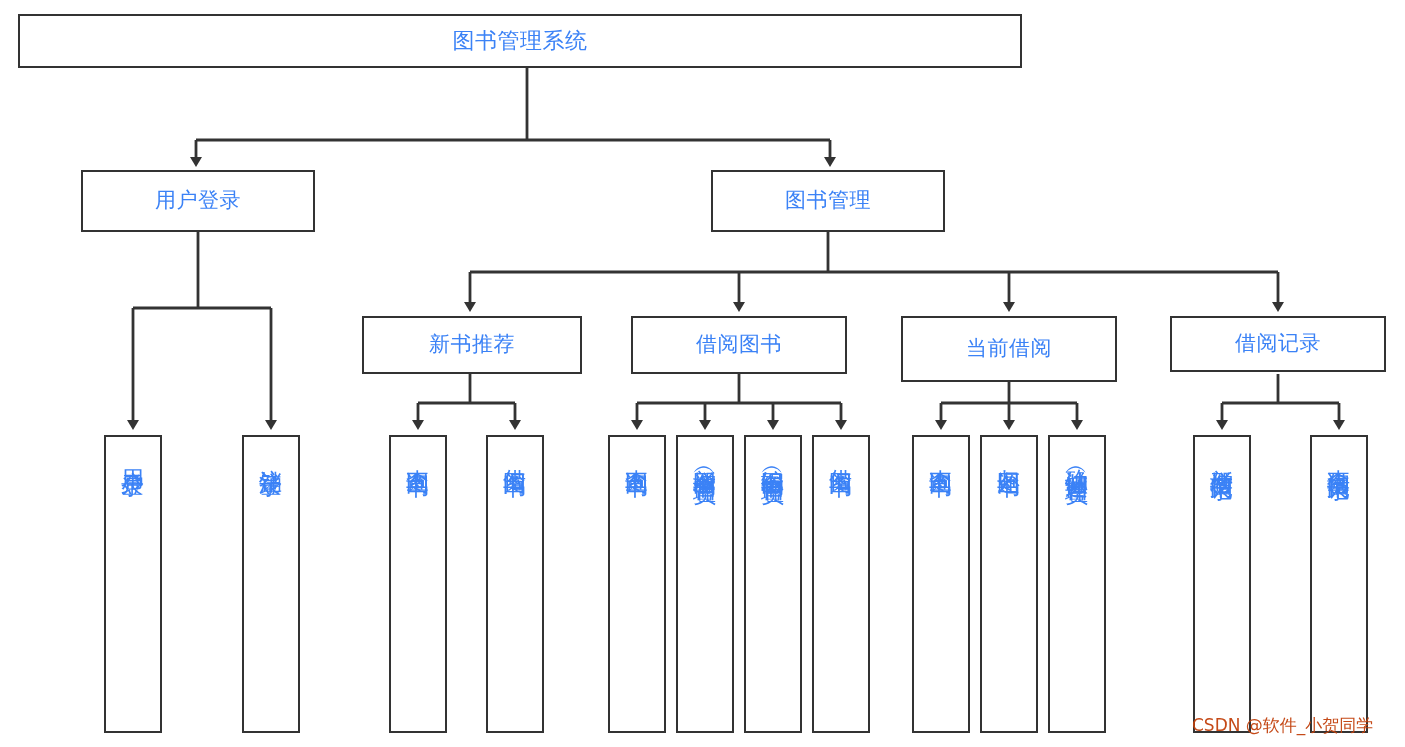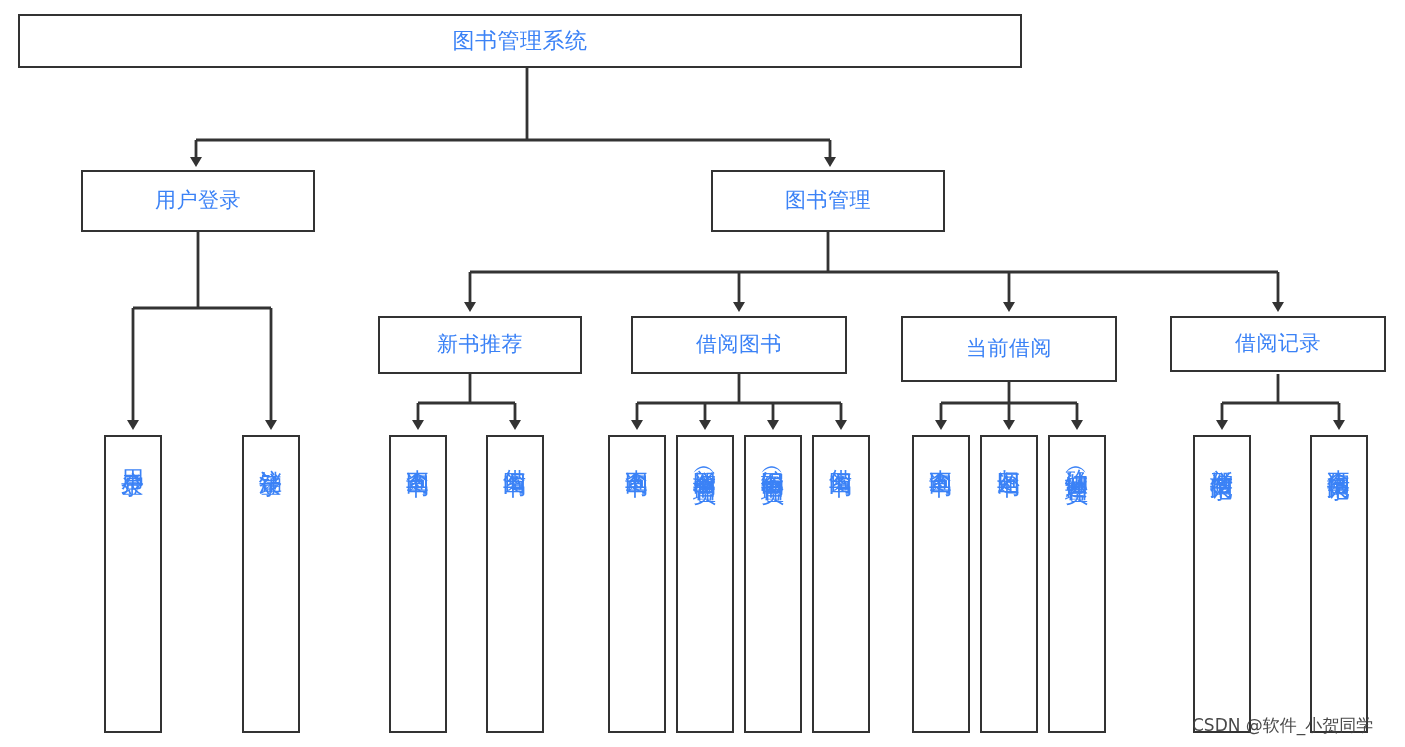--- a/index.html
+++ b/index.html
@@ -57,21 +57,21 @@
     text-orientation: upright;
     font-size: 23px;
     line-height: 1.22;
     letter-spacing: 2px;
   }
   .watermark {
     position: absolute;
     left: 1192px;
     top: 714px;
     font-size: 17px;
-    color: #404040;
+    color: #c2410c;
     white-space: nowrap;
     opacity: 0.95;
   }
 </style>
 </head>
 <body>
 
 <div id="canvas">
 
   <svg id="wires" viewBox="0 0 1405 747" xmlns="http://www.w3.org/2000/svg">
@@ -129,21 +129,21 @@
   </div>
 
   <div class="node horiz" style="left:81px; top:170px; width:234px; height:62px;">
     <span class="node-label">用户登录</span>
   </div>
 
   <div class="node horiz" style="left:711px; top:170px; width:234px; height:62px;">
     <span class="node-label">图书管理</span>
   </div>
 
-  <div class="node horiz" style="left:378px; top:316px; width:204px; height:58px;">
+  <div class="node horiz" style="left:362px; top:316px; width:220px; height:58px;">
     <span class="node-label">新书推荐</span>
   </div>
 
   <div class="node horiz" style="left:631px; top:316px; width:216px; height:58px;">
     <span class="node-label">借阅图书</span>
   </div>
 
   <div class="node horiz" style="left:901px; top:316px; width:216px; height:66px;">
     <span class="node-label">当前借阅</span>
   </div>

